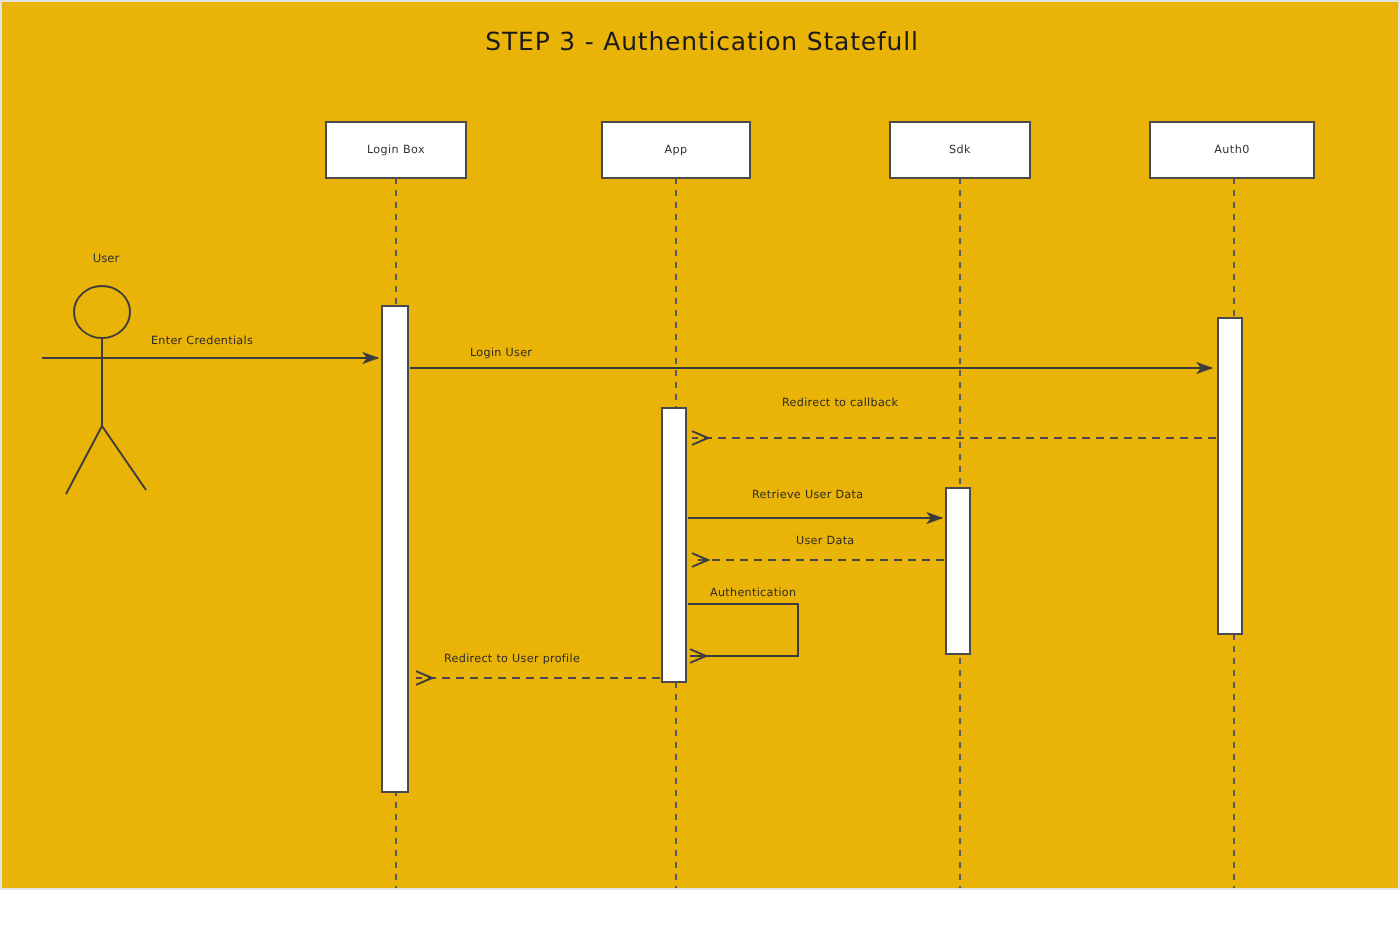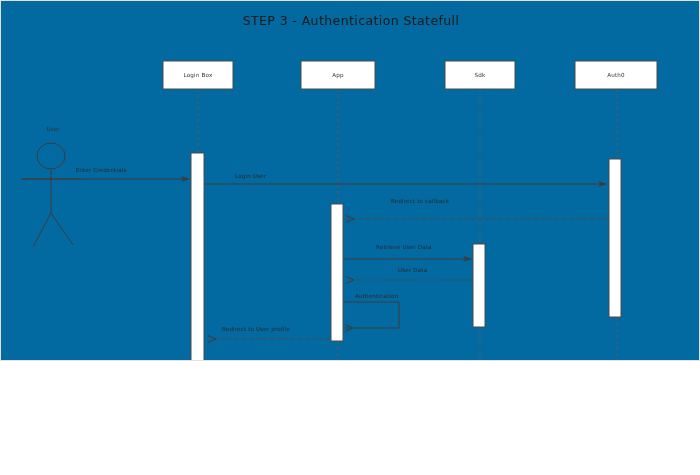--- a/index.html
+++ b/index.html
@@ -3,22 +3,22 @@
 <meta charset="utf-8">
 <style>
   html, body {
     margin: 0;
     padding: 0;
     background: #ffffff;
   }
   #canvas {
     position: relative;
     width: 700px;
-    height: 361px;
-    background: #0369a1;
+    height: 445px;
+    background: #eab308;
     border: 1px solid #e2e2e2;
     box-sizing: border-box;
     overflow: hidden;
     font-family: "DejaVu Sans", sans-serif;
   }
   #diagram-svg {
     position: absolute;
     left: 0;
     top: 0;
     width: 700px;

